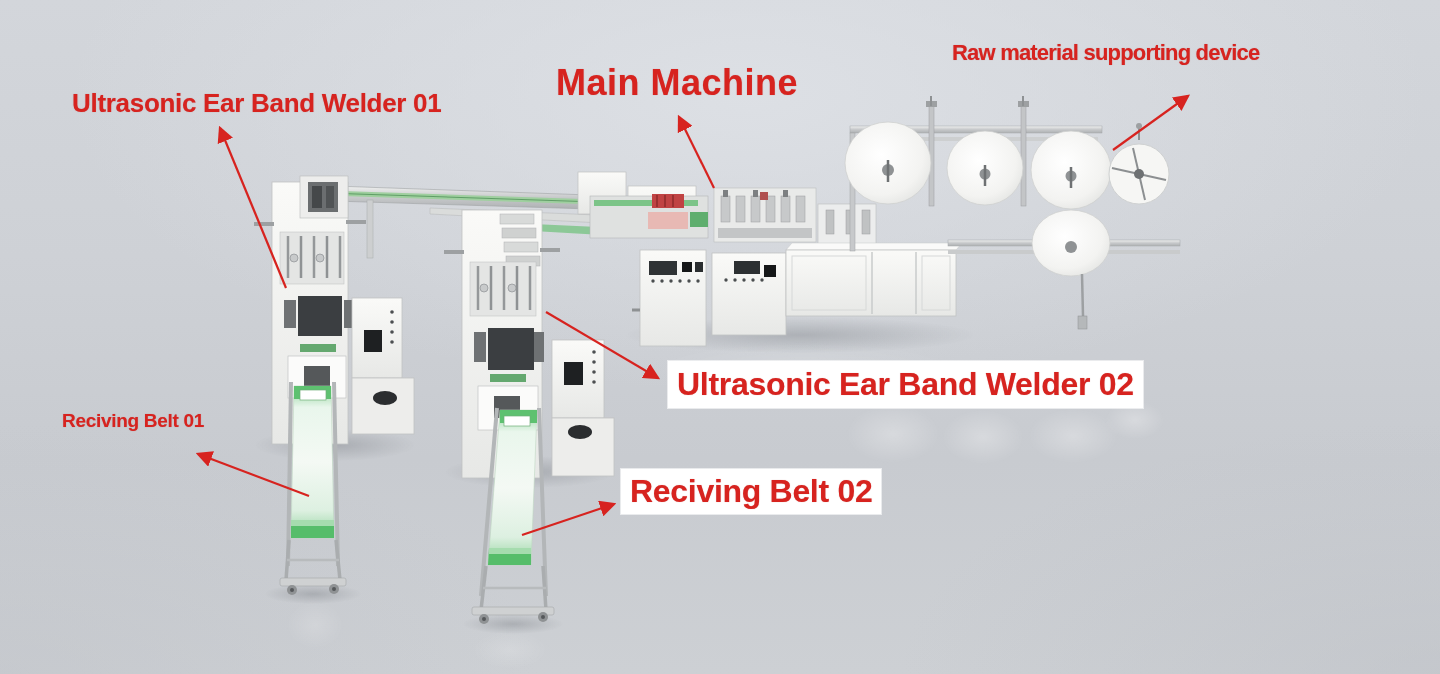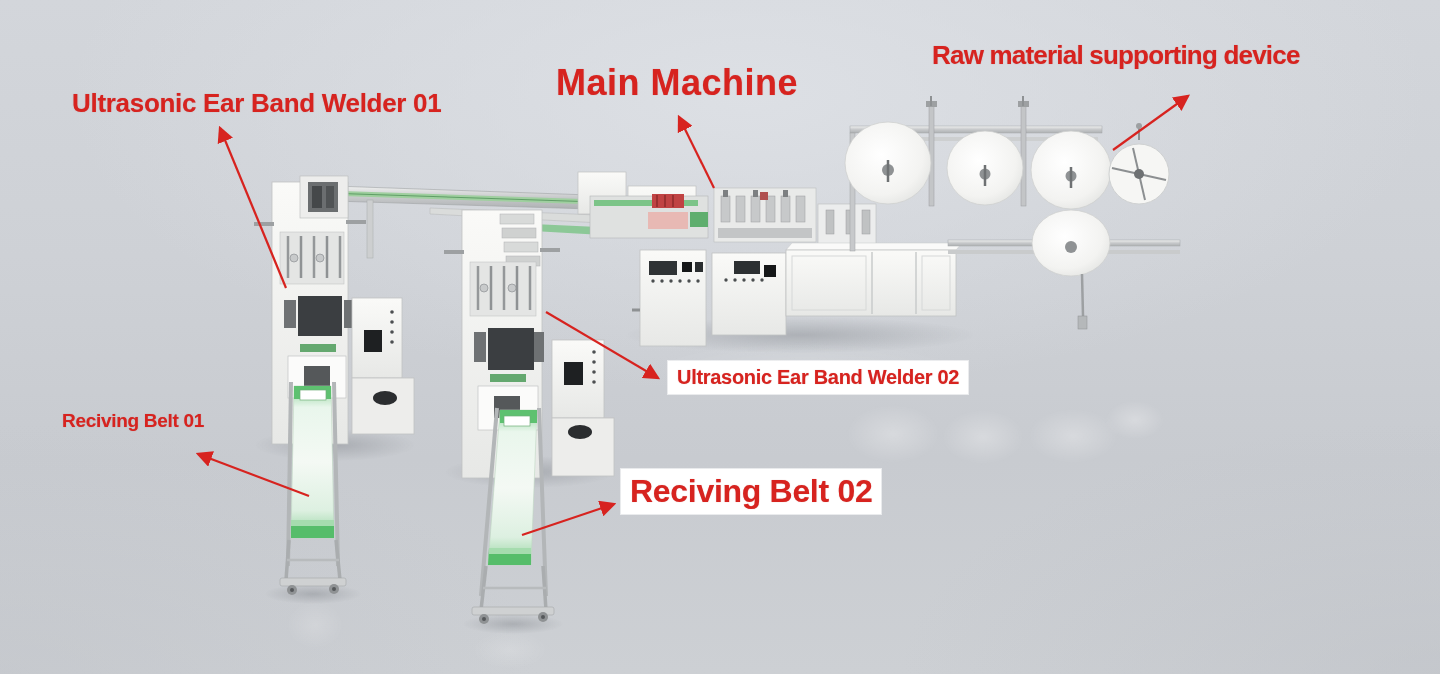--- a/index.html
+++ b/index.html
@@ -14,22 +14,22 @@
   }
   .scene{position:absolute;inset:0;}
   svg.machinery{position:absolute;left:0;top:0;}
   .anno{
     position:absolute;color:#d7231f;font-weight:bold;white-space:nowrap;
     letter-spacing:-.3px;text-shadow:0 0 1px rgba(160,30,30,.35);
   }
   .anno.boxed{background:#ffffff;box-shadow:0 0 0 1px rgba(255,255,255,.6);}
   #lbl-welder01{left:72px;top:88px;font-size:26px;}
   #lbl-main{left:556px;top:62px;font-size:36px;letter-spacing:.5px;}
-  #lbl-raw{left:932px;top:40px;font-size:26px;letter-spacing:-.8px;}
-  #lbl-welder02{left:668px;top:361px;font-size:20px;padding:5px 9px;}
+  #lbl-raw{left:952px;top:40px;font-size:22px;letter-spacing:-.8px;}
+  #lbl-welder02{left:668px;top:361px;font-size:32px;padding:5px 9px;}
   #lbl-belt01{left:62px;top:410px;font-size:19px;}
   #lbl-belt02{left:621px;top:469px;font-size:32px;padding:4px 9px;}
 </style>
 </head>
 <body>
 
 <div class="scene">
 
 <svg class="machinery" width="1440" height="674" viewBox="0 0 1440 674">
   <defs>

